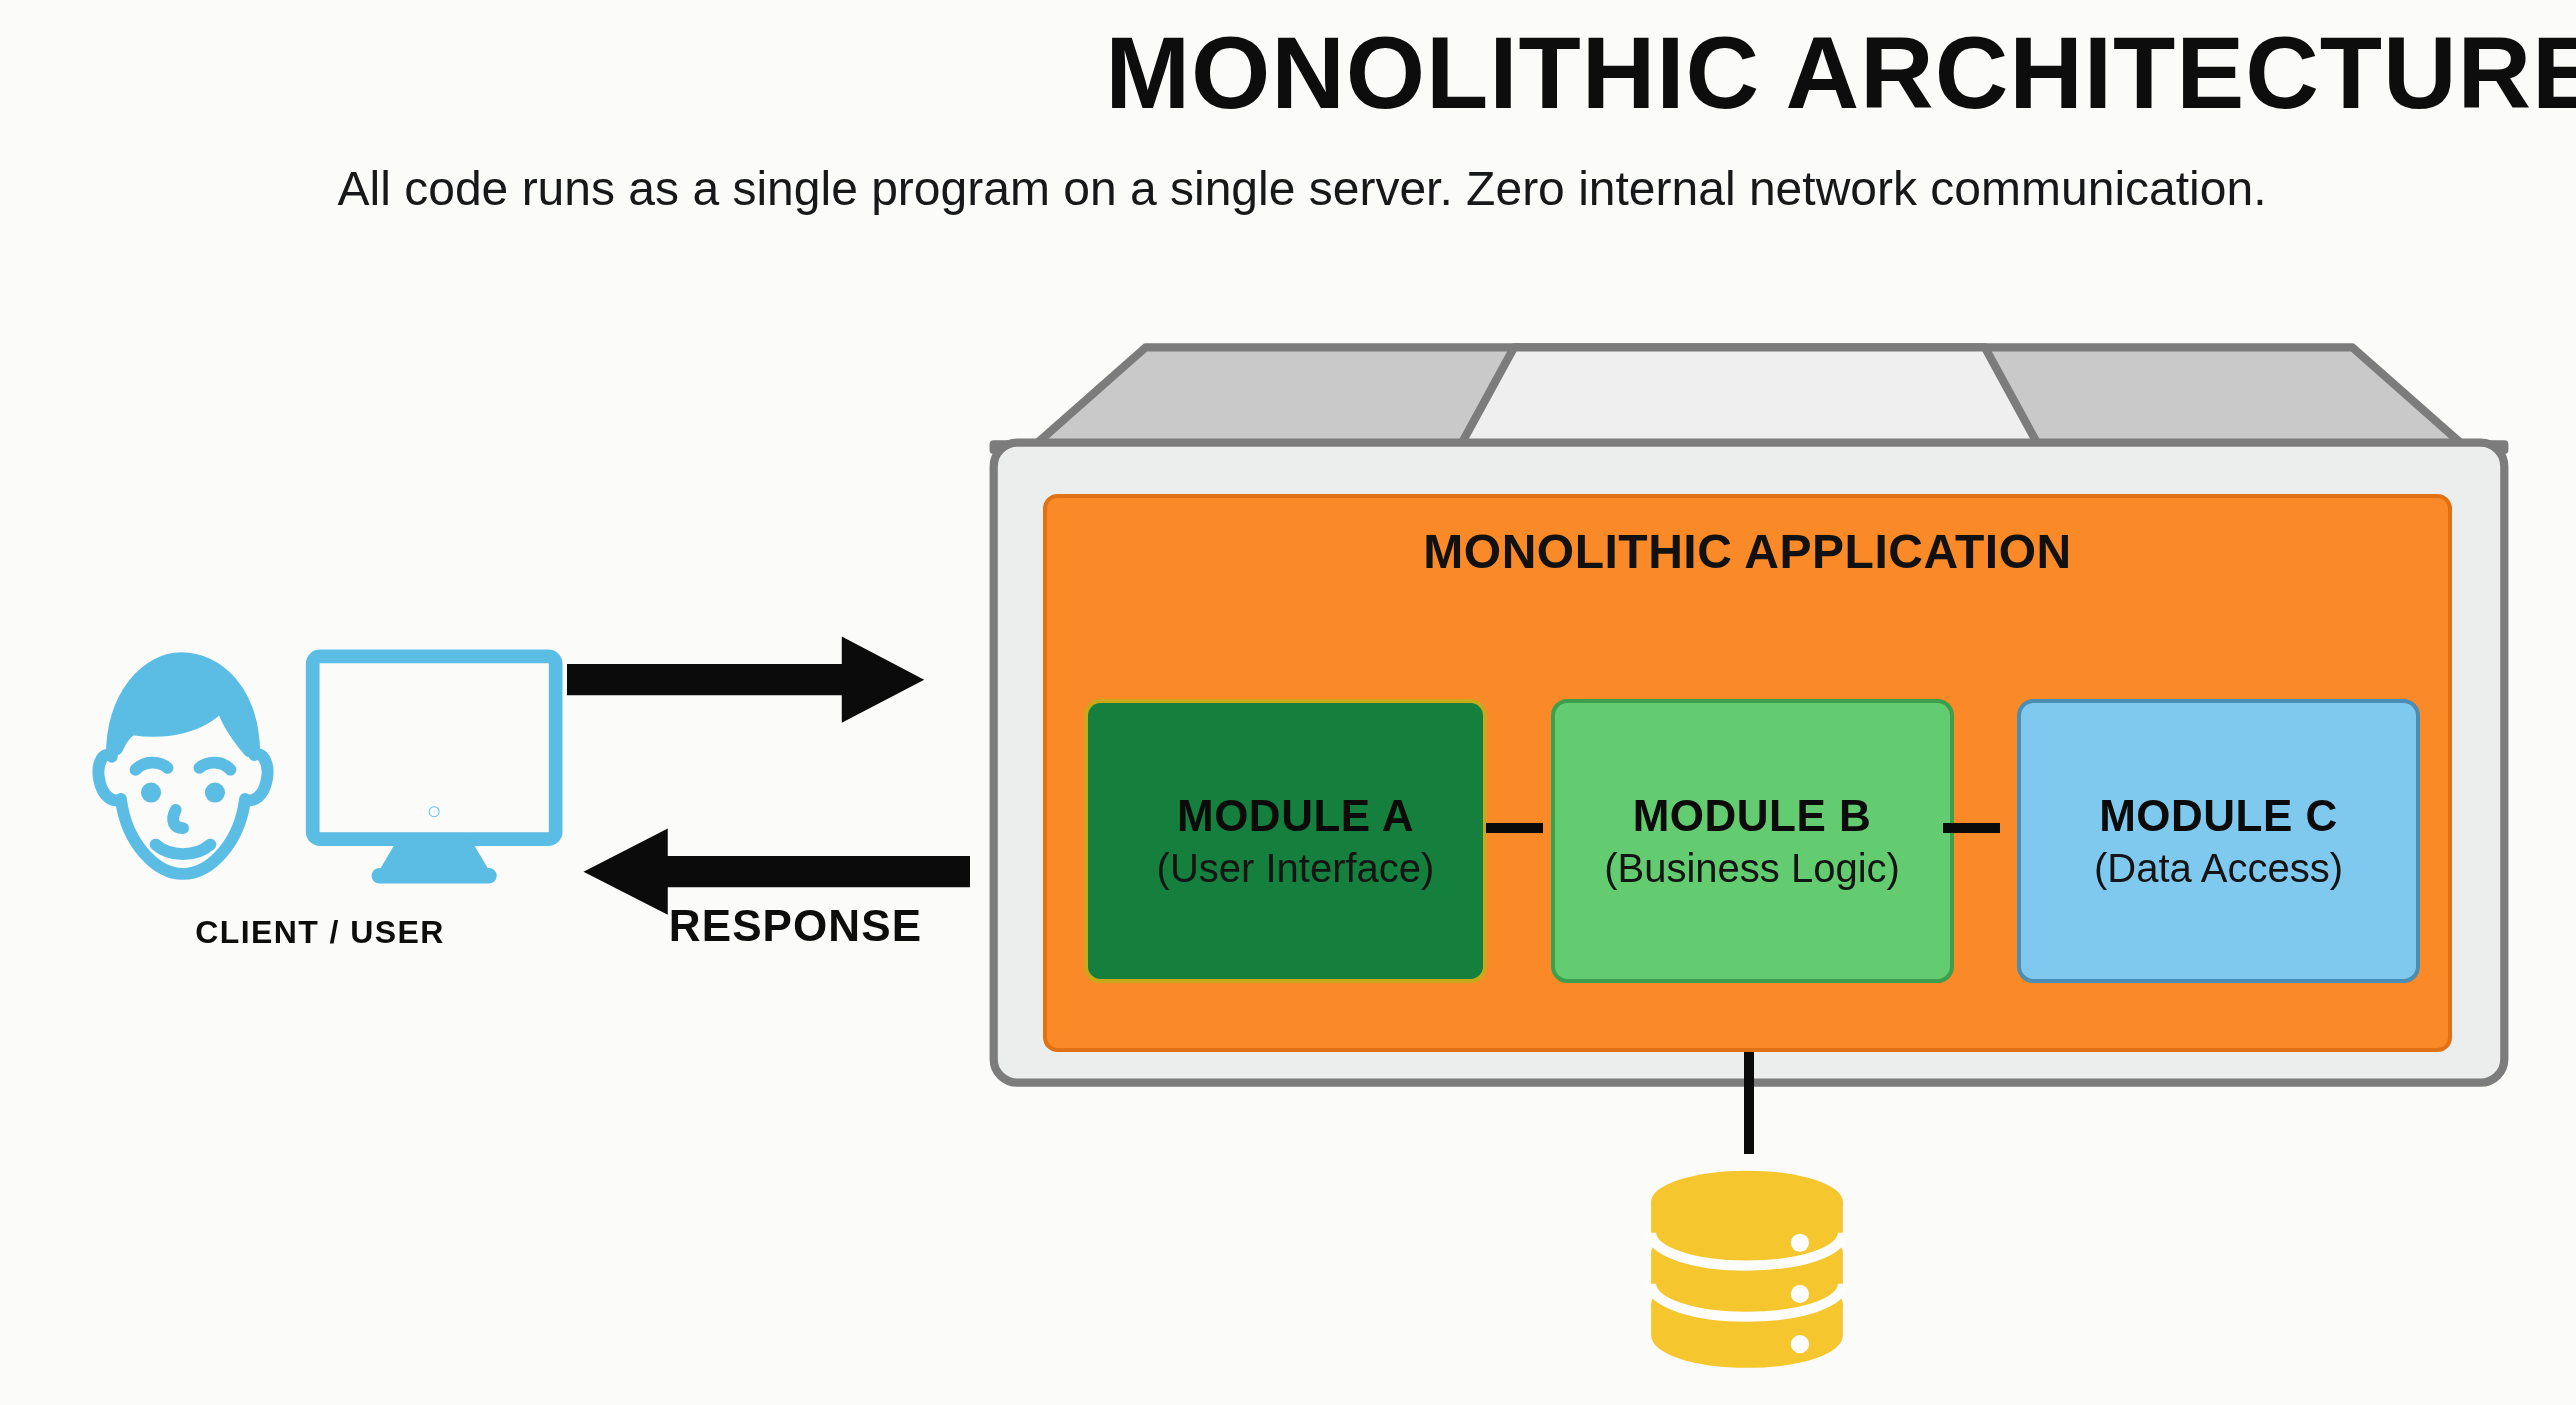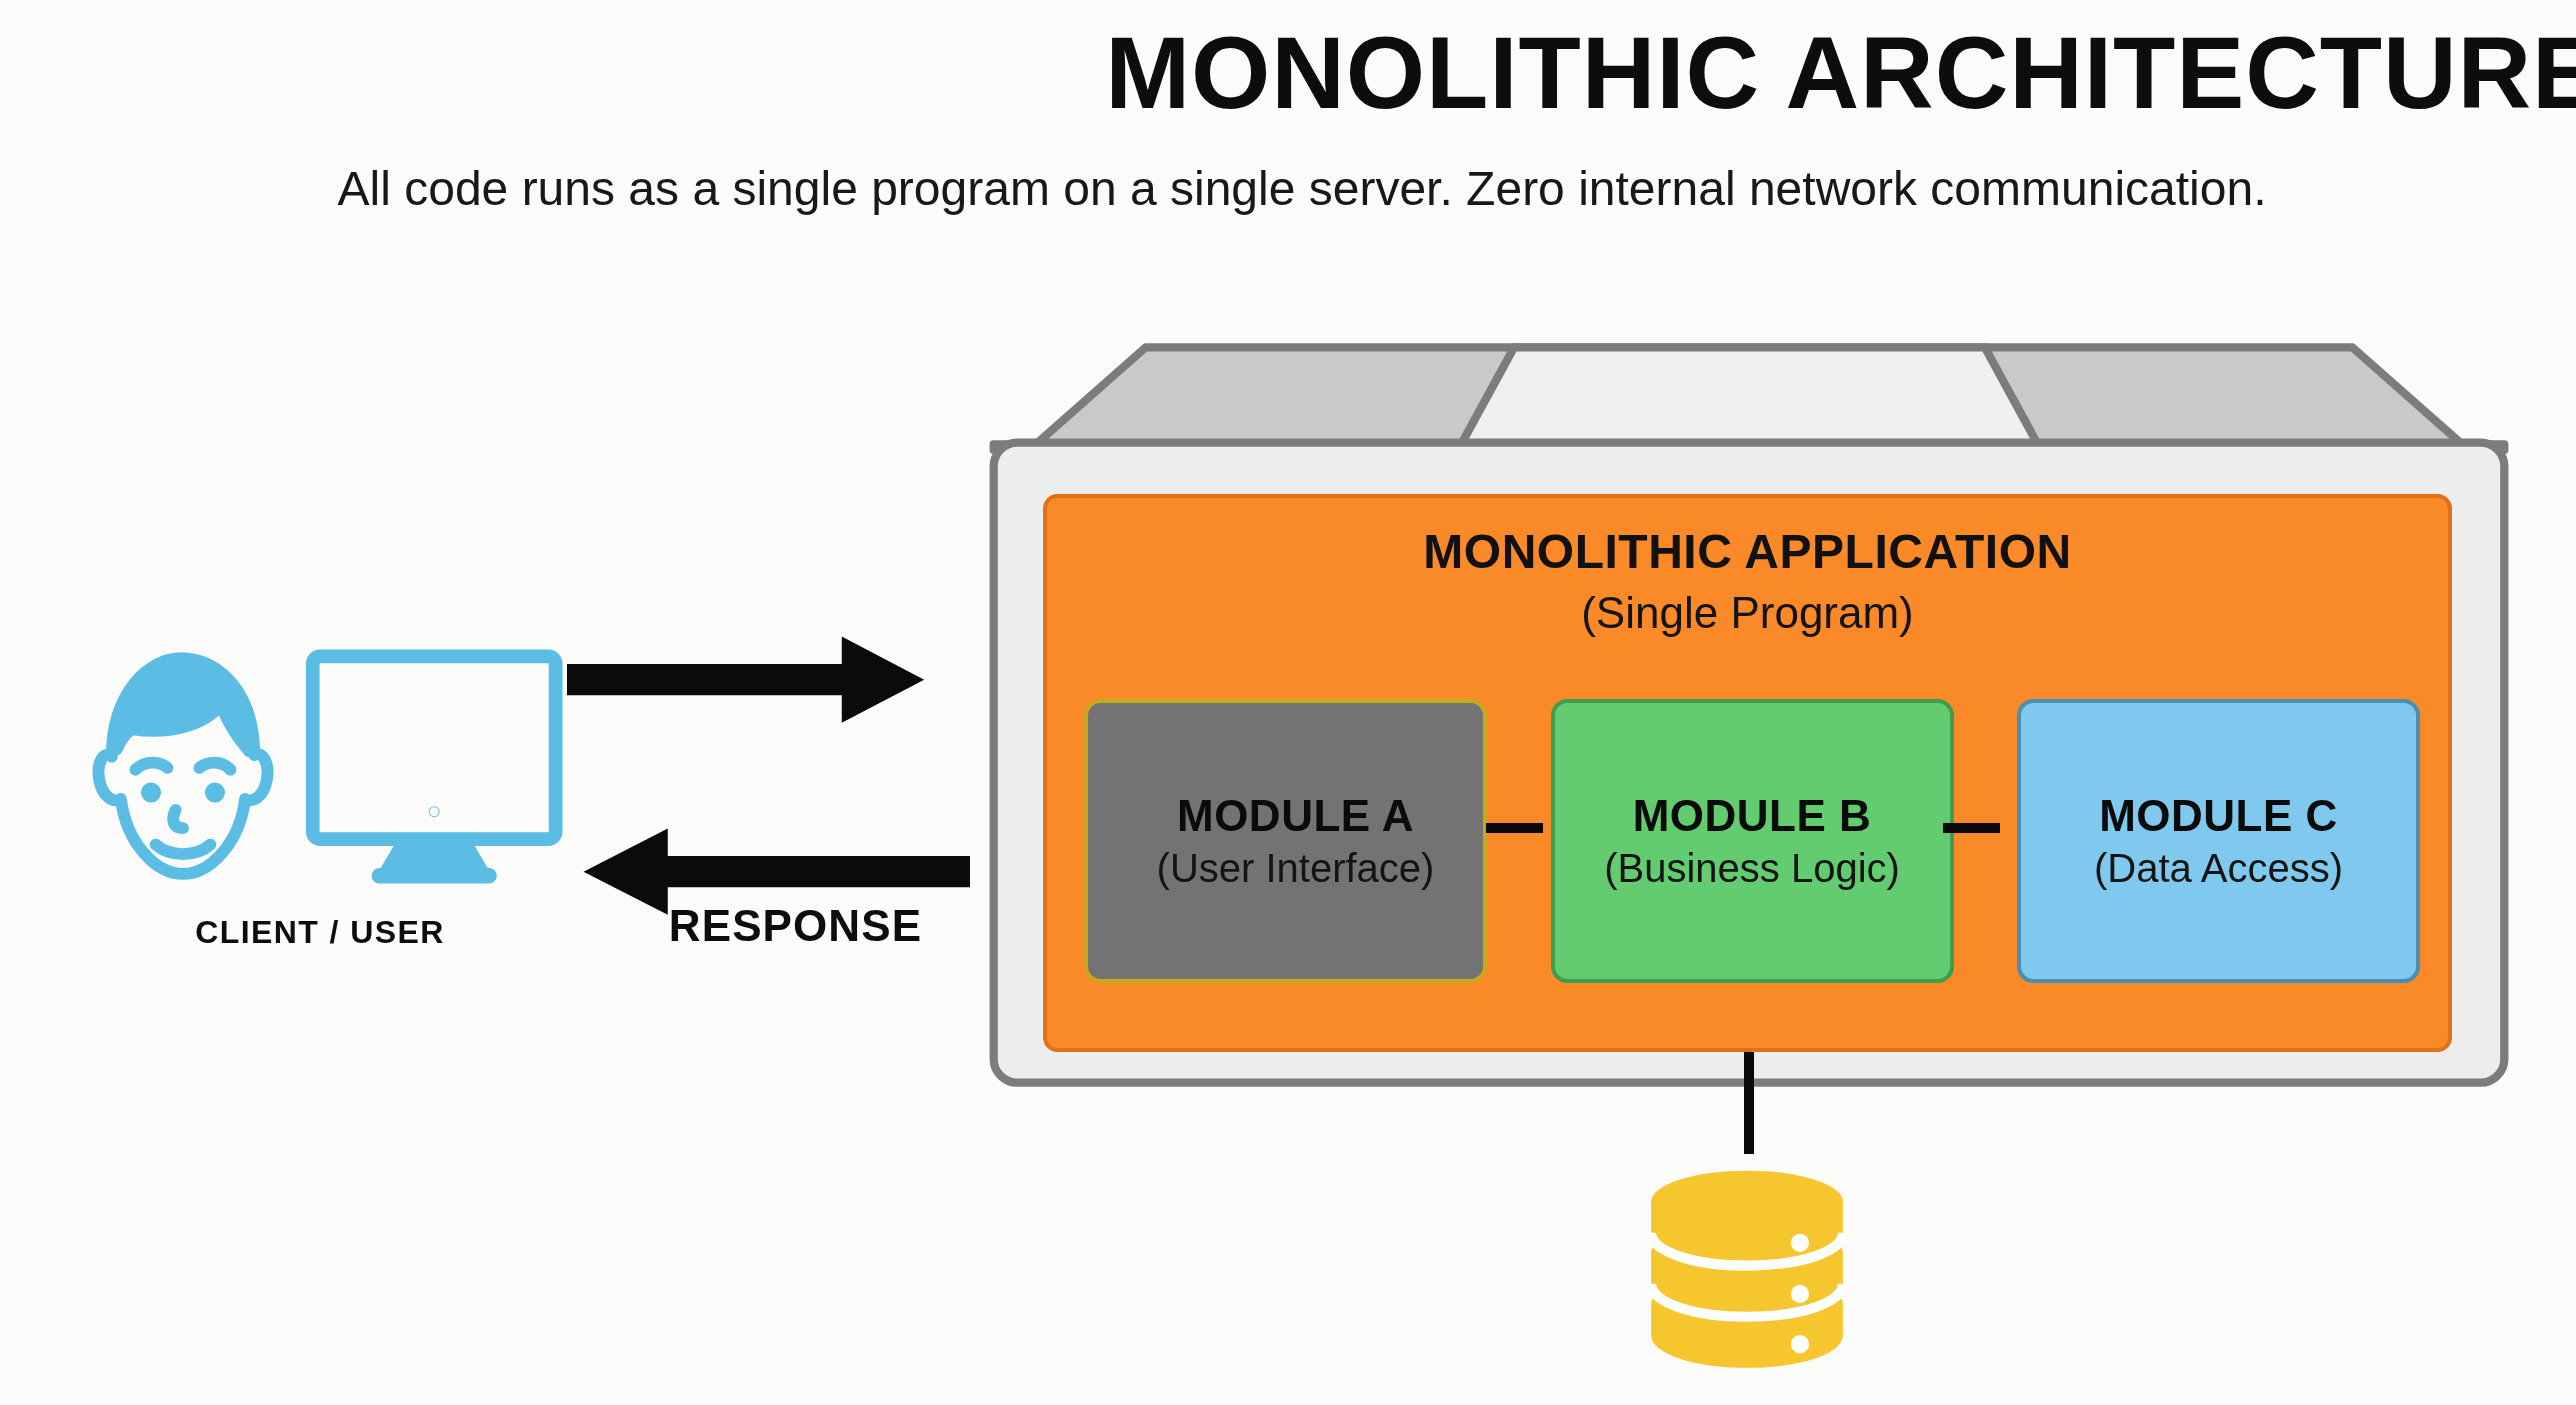--- a/index.html
+++ b/index.html
@@ -70,21 +70,21 @@
     position:absolute;left:37px;top:183px;width:1336px;height:320px;
     display:flex;align-items:center;justify-content:space-between;
   }
   .module{
     width:403px;height:284px;border-radius:16.5px;box-sizing:border-box;
     display:flex;flex-direction:column;align-items:center;justify-content:center;
     border-width:4.6px;border-style:solid;
   }
   .module .m-name{font-size:44px;font-weight:bold;color:#0b0b0b;letter-spacing:0.5px;}
   .module .m-sub{font-size:40px;font-weight:400;color:#141414;margin-top:5.5px;}
-  .mod-a{background:#737373;border-color:#c9a81c;padding-left:20px;}
+  .mod-a{background:#15803d;border-color:#c9a81c;padding-left:20px;}
   .mod-b{background:#63cc70;border-color:#3d9e4d;}
   .mod-c{background:#80c9ee;border-color:#4b8db3;}
 
   .mod-link{
     position:absolute;top:325px;height:10px;background:#0a0a0a;
   }
   .link-ab{left:439px;width:57px;}
   .link-bc{left:896px;width:57px;}
 
   
@@ -153,21 +153,20 @@
 
       <path d="M575 6 L1090 6 L1150 116 L515 116 Z" fill="#efefef" stroke="#7c7c7c" stroke-width="9" stroke-linejoin="round"></path>
 
       <rect x="6" y="110" width="1652" height="700" rx="26" fill="#eceded" stroke="#7c7c7c" stroke-width="9"></rect>
     </svg>
     <div class="server-label">SINGLE SERVER</div>
   </div>
 
   <div class="app-panel">
     <div class="app-title">MONOLITHIC APPLICATION</div>
-    <div class="app-sub">(Single Program)</div>
 
     <div class="modules">
       <div class="module mod-a">
         <div class="m-name">MODULE A</div>
         <div class="m-sub">(User Interface)</div>
       </div>
       <div class="module mod-b">
         <div class="m-name">MODULE B</div>
         <div class="m-sub">(Business Logic)</div>
       </div>

